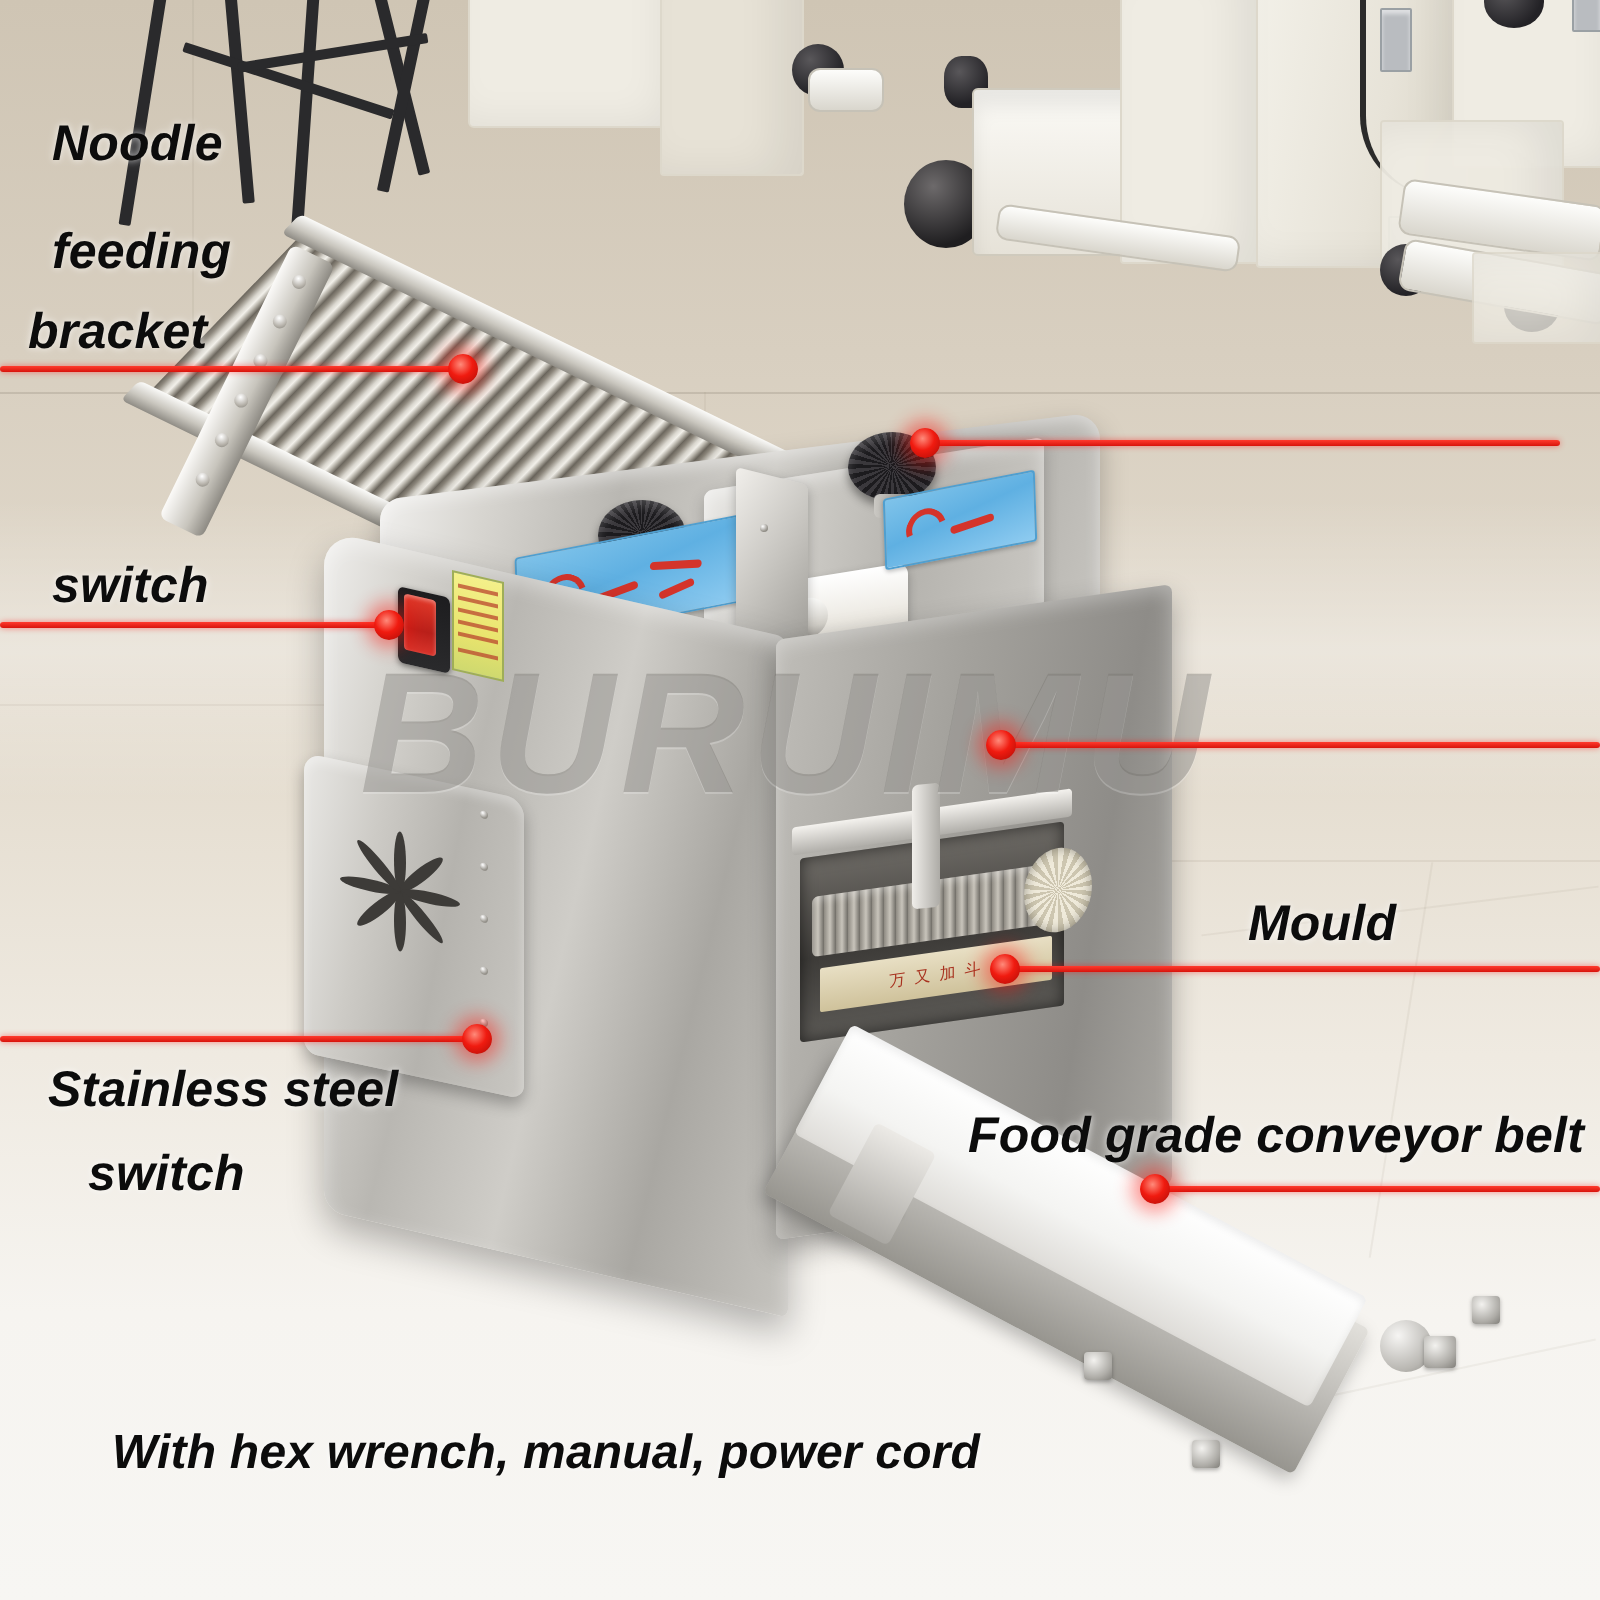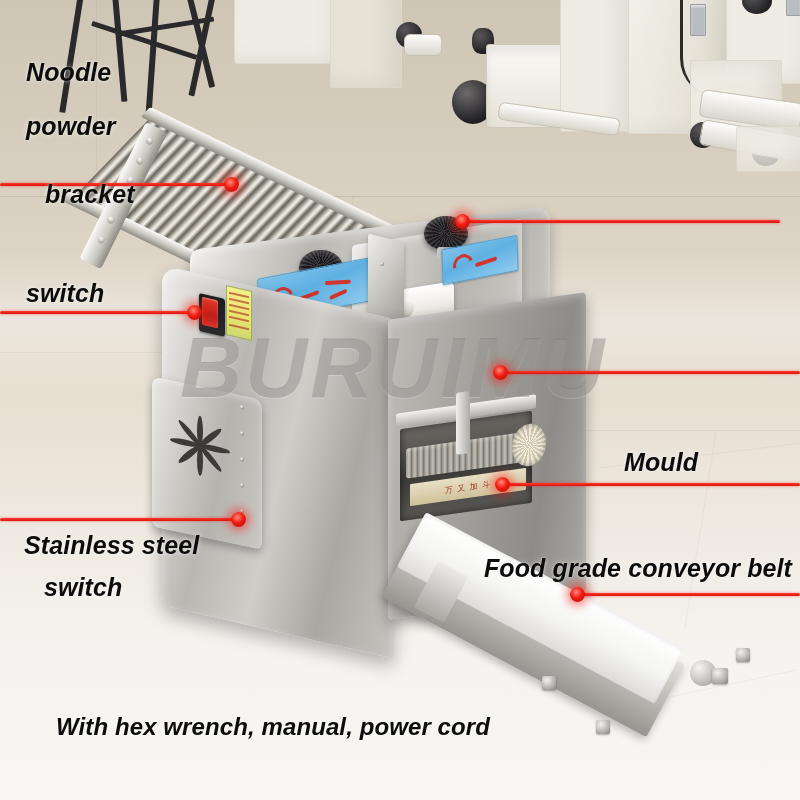--- a/index.html
+++ b/index.html
@@ -344,22 +344,22 @@
   <div class="bolt" style="left:712px;top:668px;width:16px;height:16px;"></div>
   <div class="bolt" style="left:736px;top:648px;width:14px;height:14px;"></div>
   <div class="mach" style="left:424px;top:566px;width:34px;height:52px;transform:rotate(28deg);border-radius:3px;
               background:linear-gradient(180deg,#eceae6,#a9a7a2);"></div>
 
   <div class="watermark">BURUIMU</div>
 
   <div class="leader" style="left:0;top:183px;width:232px;"></div>
   <div class="dot" style="left:224px;top:177px;"></div>
   <div class="lbl sz1" style="left:26px;top:58px;">Noodle</div>
-  <div class="lbl sz1" style="left:26px;top:112px;">powder</div>
-  <div class="lbl sz1" style="left:45px;top:152px;margin-top:28px;">bracket</div>
+  <div class="lbl sz1" style="left:26px;top:112px;">feeding</div>
+  <div class="lbl sz1" style="left:14px;top:152px;">bracket</div>
 
   <div class="leader" style="left:462px;top:220px;width:318px;"></div>
   <div class="dot" style="left:455px;top:214px;"></div>
 
   <div class="leader" style="left:0;top:311px;width:196px;"></div>
   <div class="dot" style="left:187px;top:305px;"></div>
   <div class="lbl sz1" style="left:26px;top:279px;">switch</div>
 
   <div class="leader" style="left:500px;top:371px;width:300px;"></div>
   <div class="dot" style="left:493px;top:365px;"></div>

